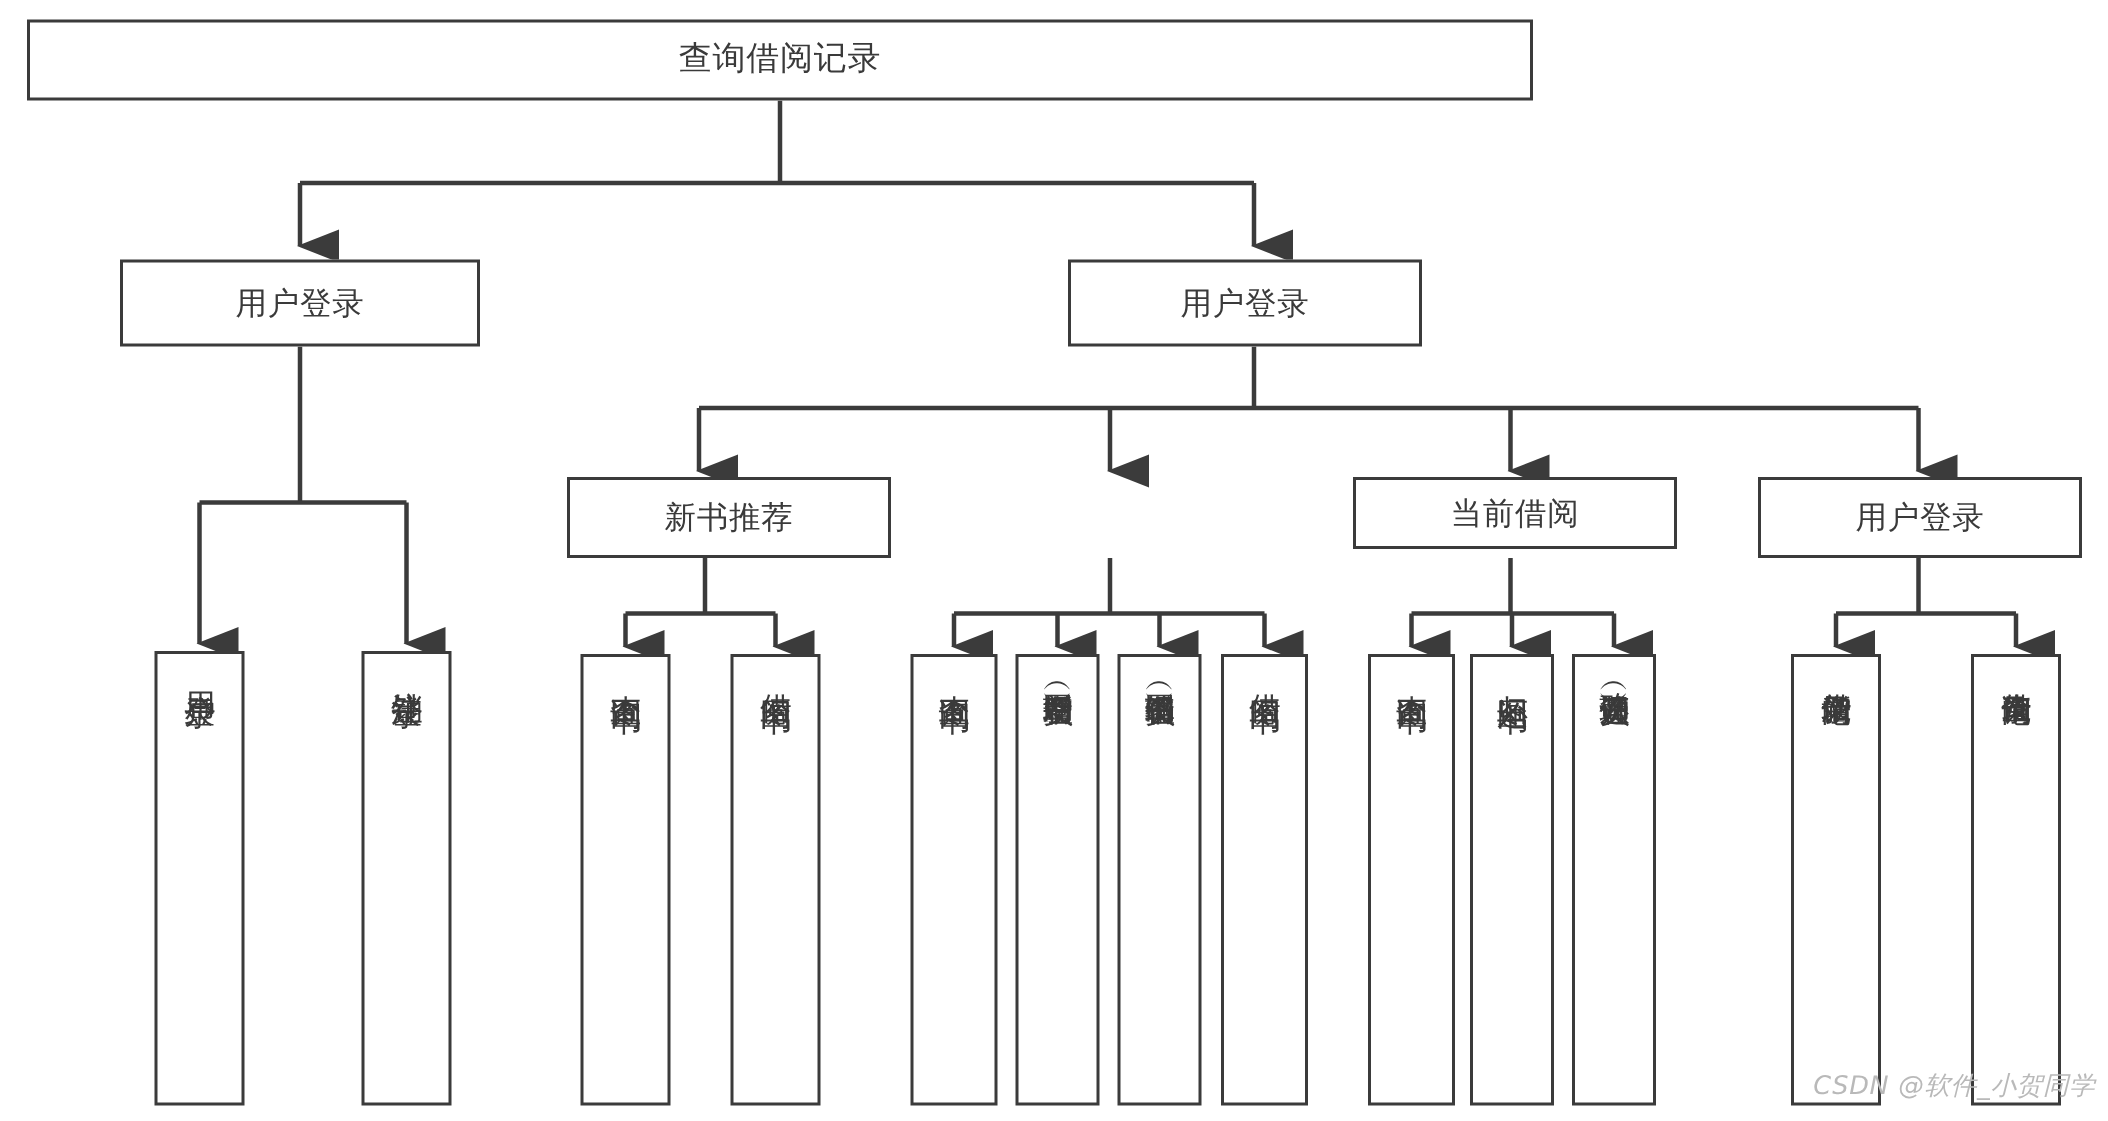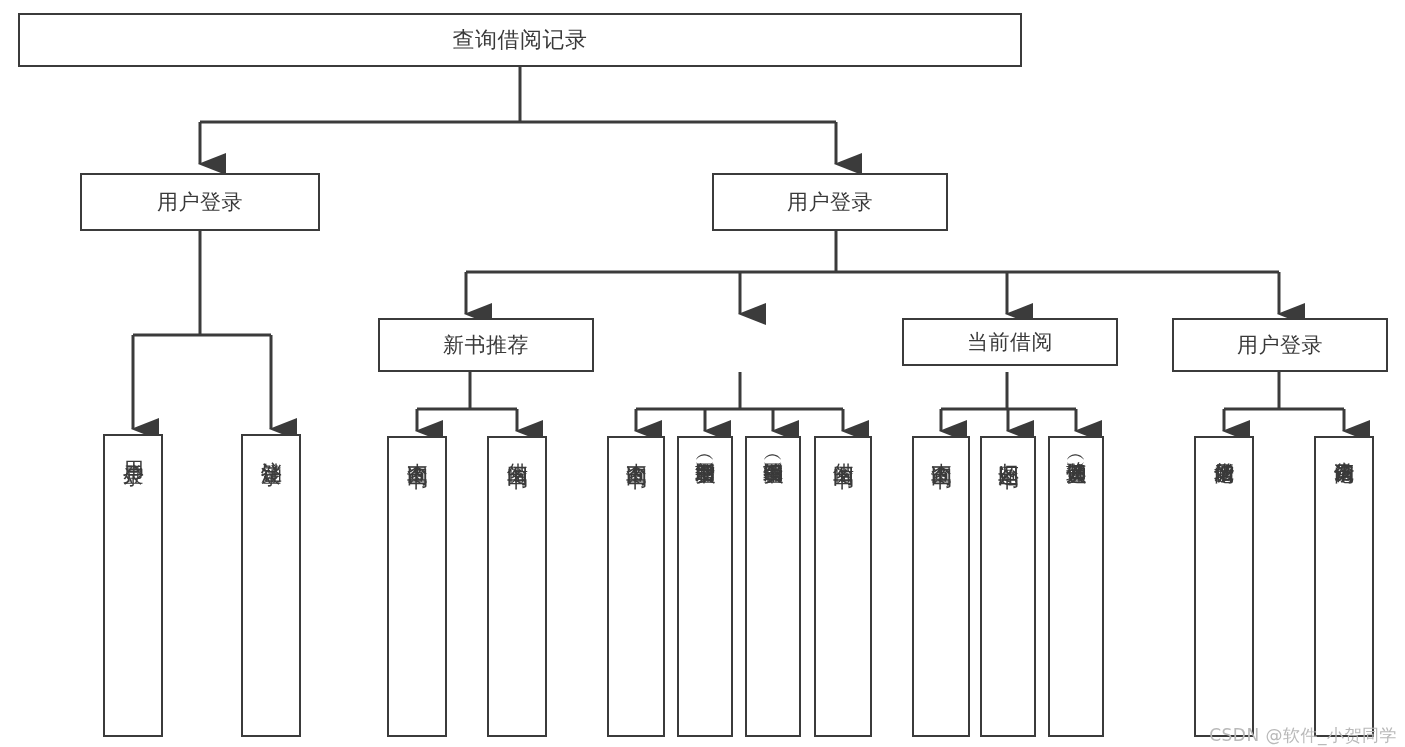--- a/index.html
+++ b/index.html
@@ -62,26 +62,27 @@
     text-align:left;
   }
   .node.vert.tight .label{
     font-size:20px;
     letter-spacing:0.5px;
   }
   
   #watermark{
     position:absolute;
     right:8px;
-    bottom:0;
+    bottom:12px;
     font-size:17px;
     color:#b9b9b9;
     letter-spacing:0.5px;
     white-space:nowrap;
     user-select:none;
+    font-style:italic;
   }
 </style>
 </head>
 <body>
 
 <div id="canvas">
 
   <svg id="wires" viewBox="0 0 1405 747" width="1405" height="747">
     <defs>
       <marker id="arrow" viewBox="0 0 12 12" refX="6" refY="10" markerWidth="9" markerHeight="9" orient="auto-start-reverse">

